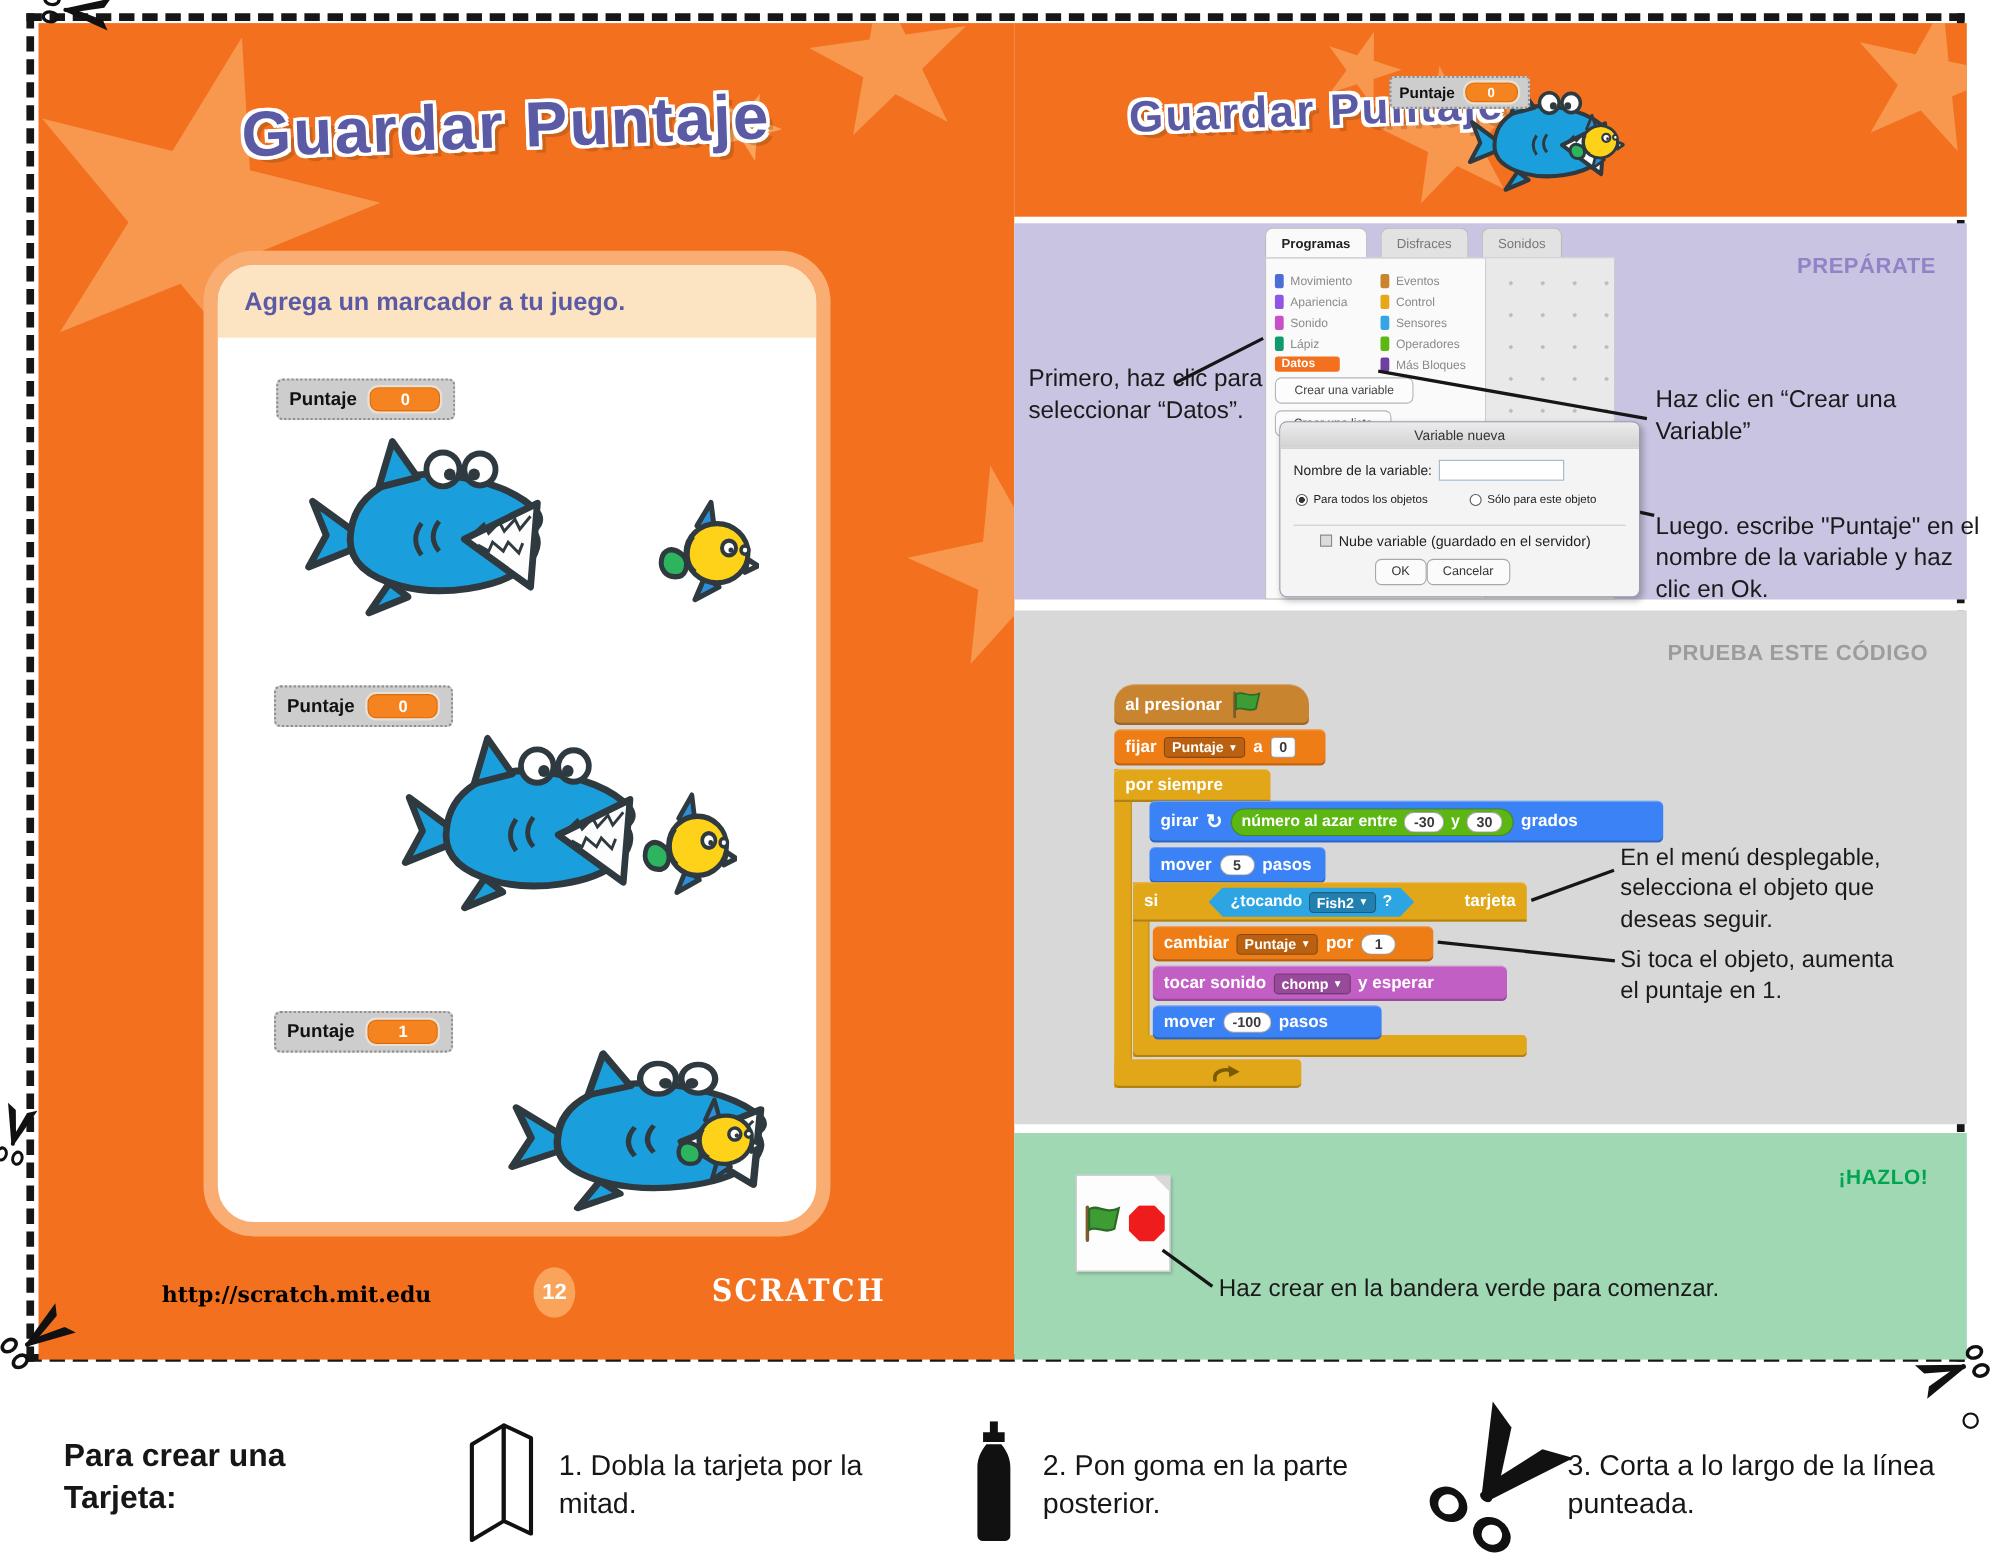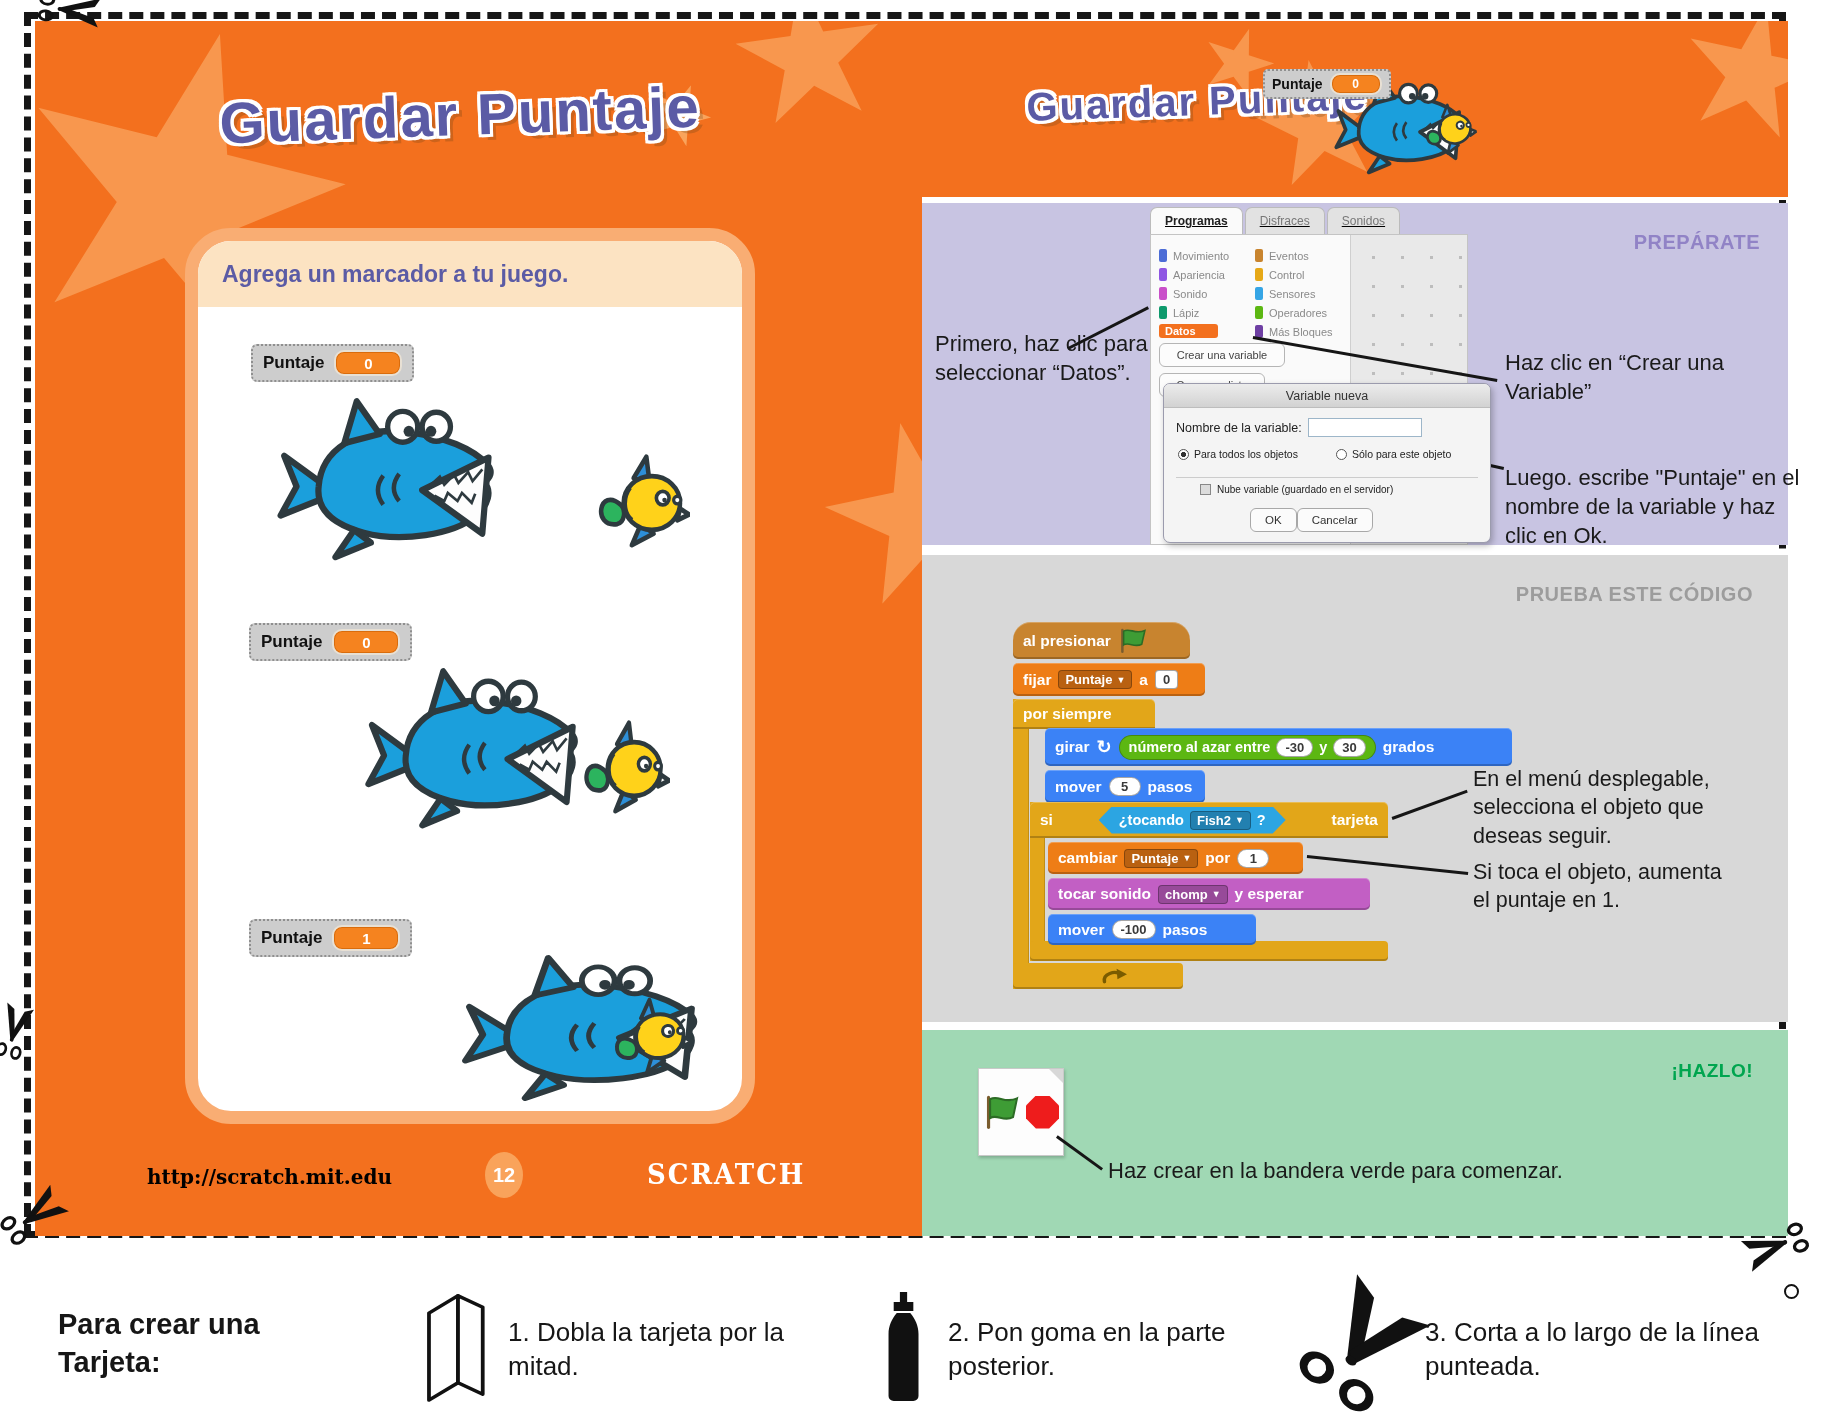--- a/index.html
+++ b/index.html
@@ -40,21 +40,21 @@
   .sec-lavender{top:182px;height:342px;background:#C8C4E2;}
   .sec-gray{top:534px;height:467px;background:#D8D8D8;}
   .sec-green{top:1009px;height:206px;background:#A0D8B4;}
   .sec-heading{position:absolute;font-weight:bold;font-size:20px;letter-spacing:.5px;}
 
   .note{position:absolute;color:#1A1A1A;font-size:22px;line-height:1.32;}
   .ann-line{position:absolute;height:2.5px;background:#161616;transform-origin:0 50%;}
 
   
   .scratch-ui{position:absolute;left:228px;top:4px;width:318px;height:338px;}
-  .tabs{position:absolute;left:0;top:0;height:44px;display:flex;gap:2px;text-decoration:underline;}
+  .tabs{position:absolute;left:0;top:0;height:44px;display:flex;gap:12px;}
   .tab{height:26px;padding:0 14px;display:flex;align-items:center;font-size:12px;border:1px solid #BBB;border-bottom:none;border-radius:7px 7px 0 0;background:#E2E2E2;color:#777;}
   .tab.active{background:#FAFAFA;color:#222;font-weight:bold;}
   .ui-body{position:absolute;left:0;top:27px;right:0;bottom:0;background:#FAFAFA;border:1px solid #C4C4C4;box-sizing:border-box;}
   .stage-dots{position:absolute;right:0;top:0;width:116px;bottom:0;background-color:#E9E9E9;border-left:1px solid #CFCFCF;
     background-image:radial-gradient(#BDBDBD 1.5px,transparent 1.8px);background-size:29px 29px;background-position:8px 8px;}
   .cat-col{position:absolute;top:8px;}
   .cat-row{display:flex;align-items:flex-end;height:19px;font-size:11px;color:#8A8A8A;white-space:nowrap;}
   .chip{width:8px;height:13px;border-radius:2px;margin-right:6px;flex:0 0 auto;}
   .chip.mov{background:#4C6CD6}.chip.apa{background:#8F56E3}.chip.son{background:#C94FC9}.chip.lap{background:#0E9A6C}
   .chip.eve{background:#C8842E}.chip.con{background:#E6A817}.chip.sen{background:#35A5E5}.chip.ope{background:#5CB712}.chip.mas{background:#6E3FA3}
@@ -362,21 +362,21 @@
         </div>
         <div class="dlg-row" style="left:14px;top:64px;font-size:10.5px;">
           <span class="radio sel"></span>
           <span>Para todos los objetos</span>
         </div>
         <div class="dlg-row" style="left:172px;top:64px;font-size:10.5px;">
           <span class="radio"></span>
           <span>Sólo para este objeto</span>
         </div>
         <div class="dlg-sep"></div>
-        <div class="dlg-row" style="left:36px;top:100px;font-size:10px;">
+        <div class="dlg-row" style="left:36px;top:100px;font-size:13px;">
           <span class="chk"></span>
           <span>Nube variable (guardado en el servidor)</span>
         </div>
         <div class="dlg-row" style="left:86px;top:124px;">
           <span class="dlg-btn">OK</span>
           <span class="dlg-btn">Cancelar</span>
         </div>
       </div>
 
       <div class="ann-line" style="left:146px;top:144px;width:90px;transform:rotate(-27deg);"></div>

